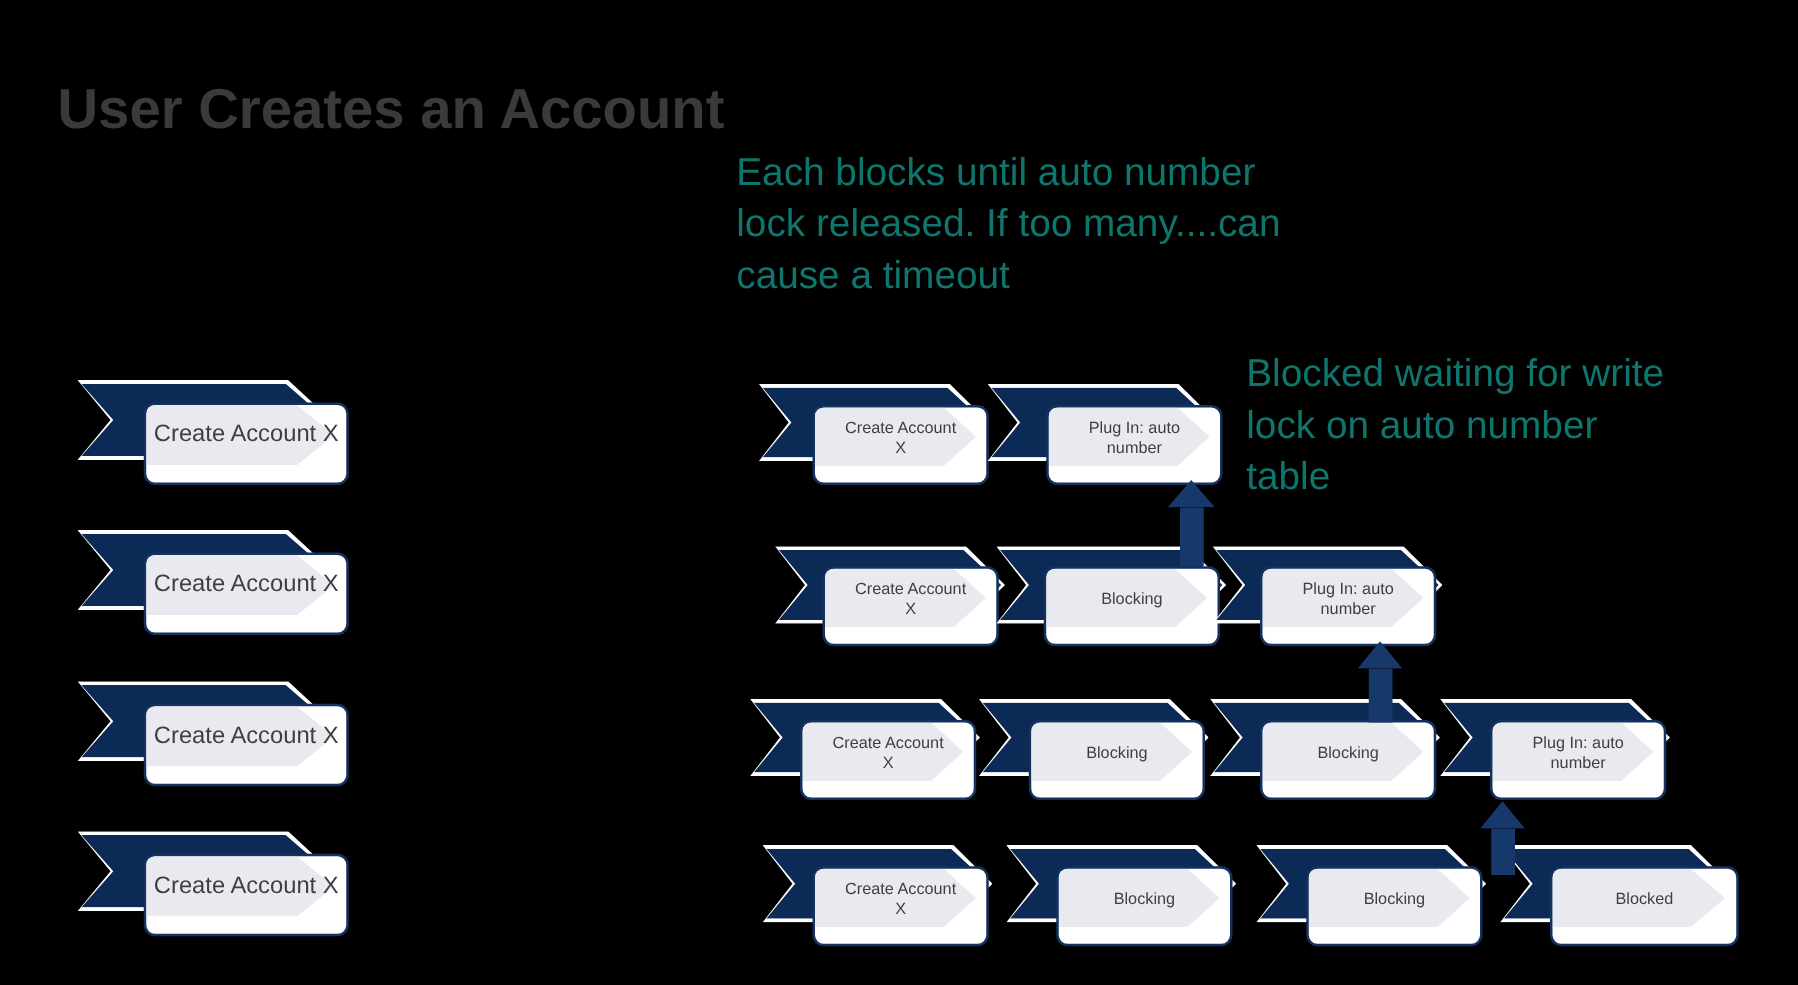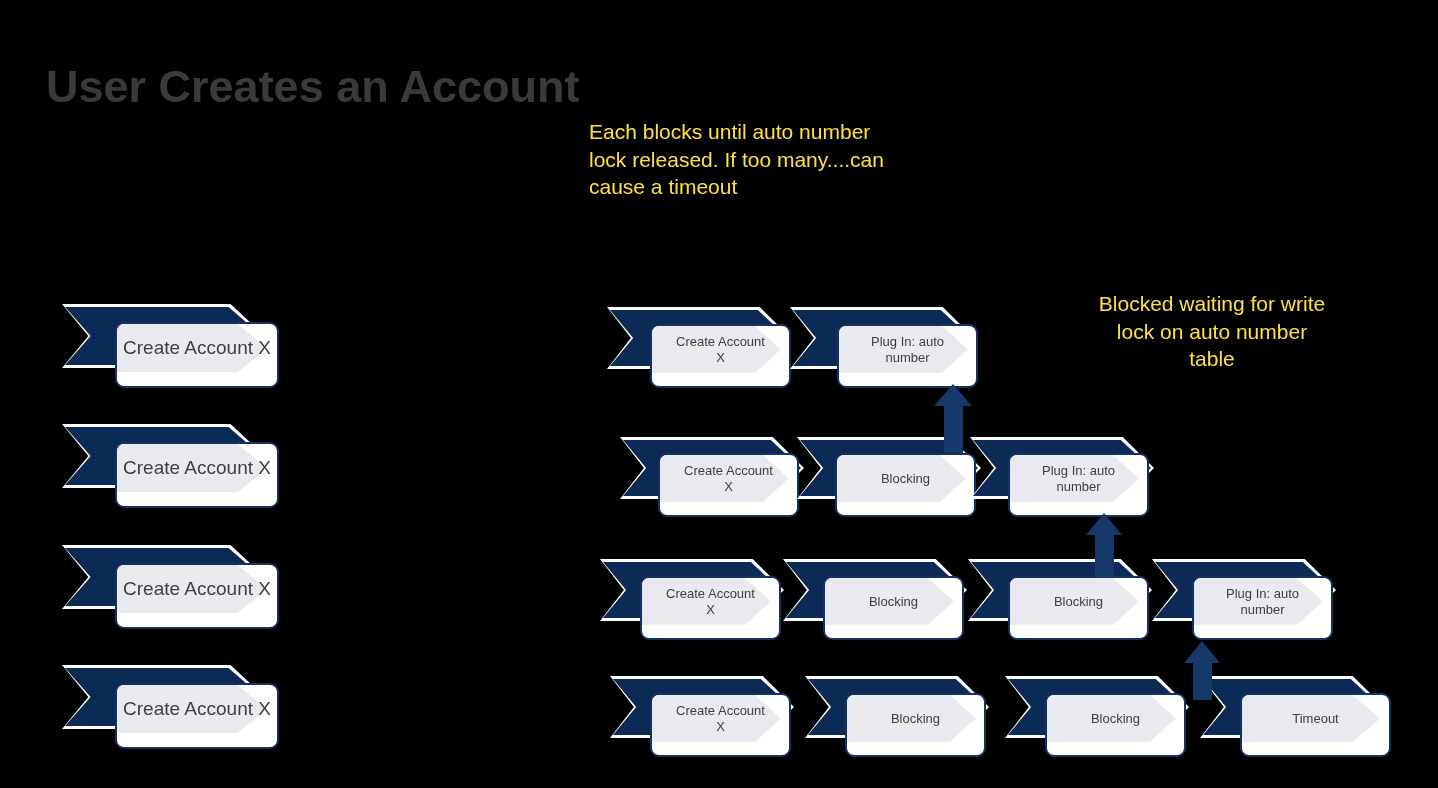--- a/index.html
+++ b/index.html
@@ -7,26 +7,26 @@
     position:relative;width:1438px;height:788px;background:#000000;
     overflow:hidden;font-family:"Liberation Sans", sans-serif;
   }
   .title{
     position:absolute;left:46px;top:22px;
     font-size:45px;font-weight:700;color:#3a3a3c;letter-spacing:0px;
     white-space:pre-line;
     margin-top:39px;
   }
   .note{
-    position:absolute;font-size:21px;font-weight:300;color:#fde047;
+    position:absolute;font-size:31px;font-weight:300;color:#0f766e;
     line-height:1.32;white-space:pre-line;
   }
   .note-left{left:33px;top:152px;width:430px;}
   .note-mid{left:589px;top:118px;width:540px;}
-  .note-right{left:997px;top:290px;width:430px;text-align:center;}
+  .note-right{left:997px;top:279px;width:430px;}
 
   .item{position:absolute;z-index:1;}
   .chev{position:absolute;left:0;top:0;background:#ffffff;
     clip-path:polygon(0% 0%,83% 0%,100% 50%,83% 100%,0% 100%,13% 50%);}
   .chev-in{position:absolute;inset:3px;background:#0b2a55;
     clip-path:polygon(0% 0%,83% 0%,100% 50%,83% 100%,0% 100%,13% 50%);}
   .box{position:absolute;background:#ffffff;border:2px solid #14325f;
     border-radius:9px;overflow:hidden;}
   .box-chev{position:absolute;left:0;top:0;width:94%;height:78%;background:#e8eaf0;
     clip-path:polygon(0% 0%,80% 0%,100% 50%,80% 100%,0% 100%);}
@@ -209,21 +209,21 @@
       <div class="box-chev"></div>
       <div class="lbl lbl-r">Blocking</div>
     </div>
   </div>
   <div class="item" style="left:1200px;top:676px">
     <div class="chev" style="width:184px;height:62px">
         <div class="chev-in"></div>
       </div>
     <div class="box" style="left:40px;top:17px;width:147px;height:60px">
       <div class="box-chev"></div>
-      <div class="lbl lbl-r">Timeout</div>
+      <div class="lbl lbl-r">Blocked</div>
     </div>
   </div>
 
   <div class="up-arrow" style="left:934px;top:384px;width:38px;height:69px">
     <div class="arrow-head"></div>
     <div class="arrow-shaft"></div>
   </div>
   <div class="up-arrow" style="left:1086px;top:513px;width:36px;height:65px">
     <div class="arrow-head"></div>
     <div class="arrow-shaft"></div>

